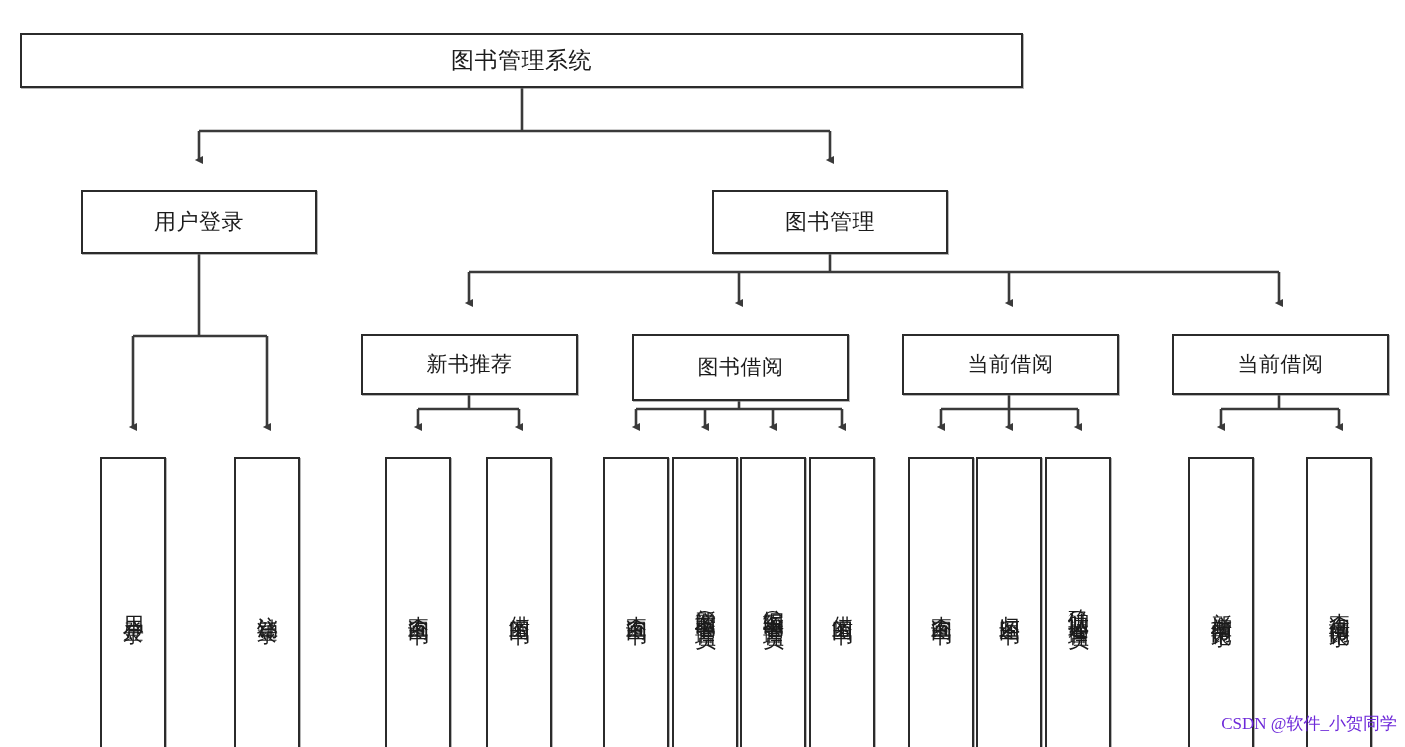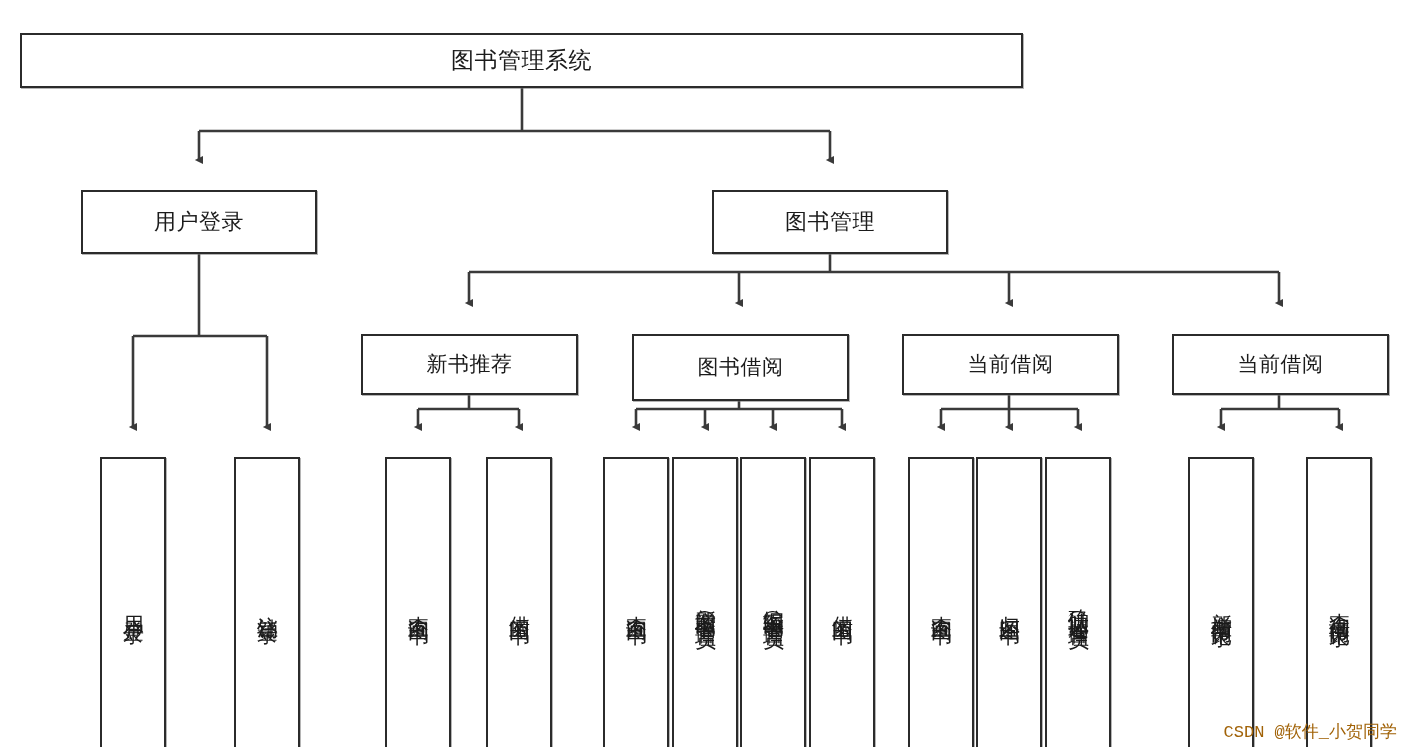--- a/index.html
+++ b/index.html
@@ -63,26 +63,26 @@
   .node.leaf .node-label {
     writing-mode: vertical-rl;
     text-orientation: upright;
     white-space: nowrap;
     letter-spacing: 3px;
     line-height: 1;
   }
   .watermark {
     position: absolute;
     right: 8px;
-    bottom: 4px;
+    bottom: 12px;
     font-size: 17px;
-    color: #a16207;
+    color: #6d28d9;
     white-space: nowrap;
     z-index: 3;
-    font-family: Liberation Mono, monospace;
+    font-family: Liberation Serif, serif;
   }
 </style>
 </head>
 <body>
 
 <div id="diagram-root">
 
   <svg id="edge-layer" viewBox="0 0 1405 747" width="1405" height="747" xmlns="http://www.w3.org/2000/svg">
     <defs>
       <marker id="arrowhead" markerWidth="9" markerHeight="9" refX="4.5" refY="4.4" orient="auto" markerUnits="userSpaceOnUse">

